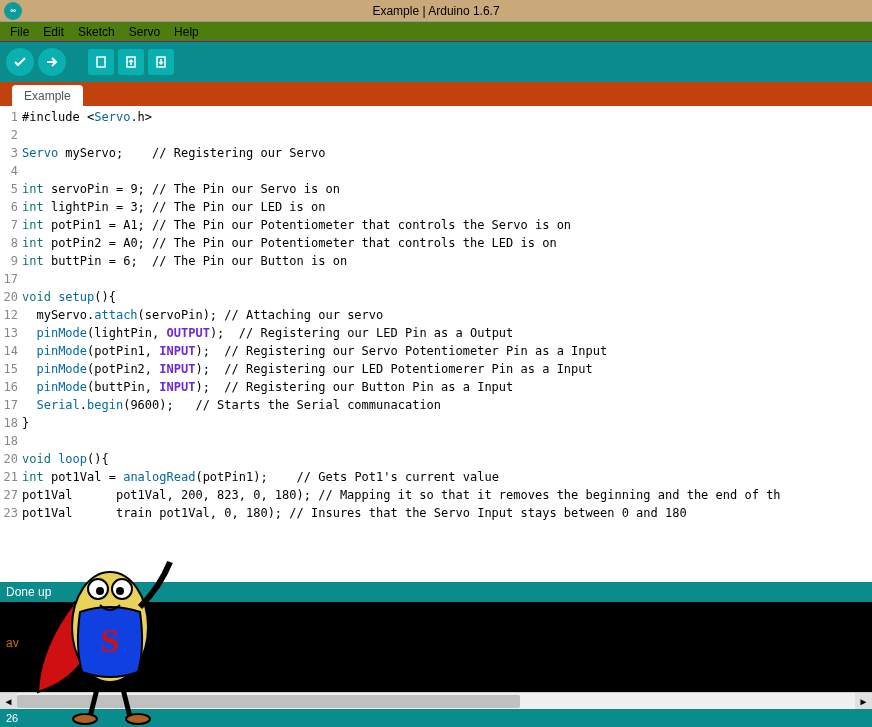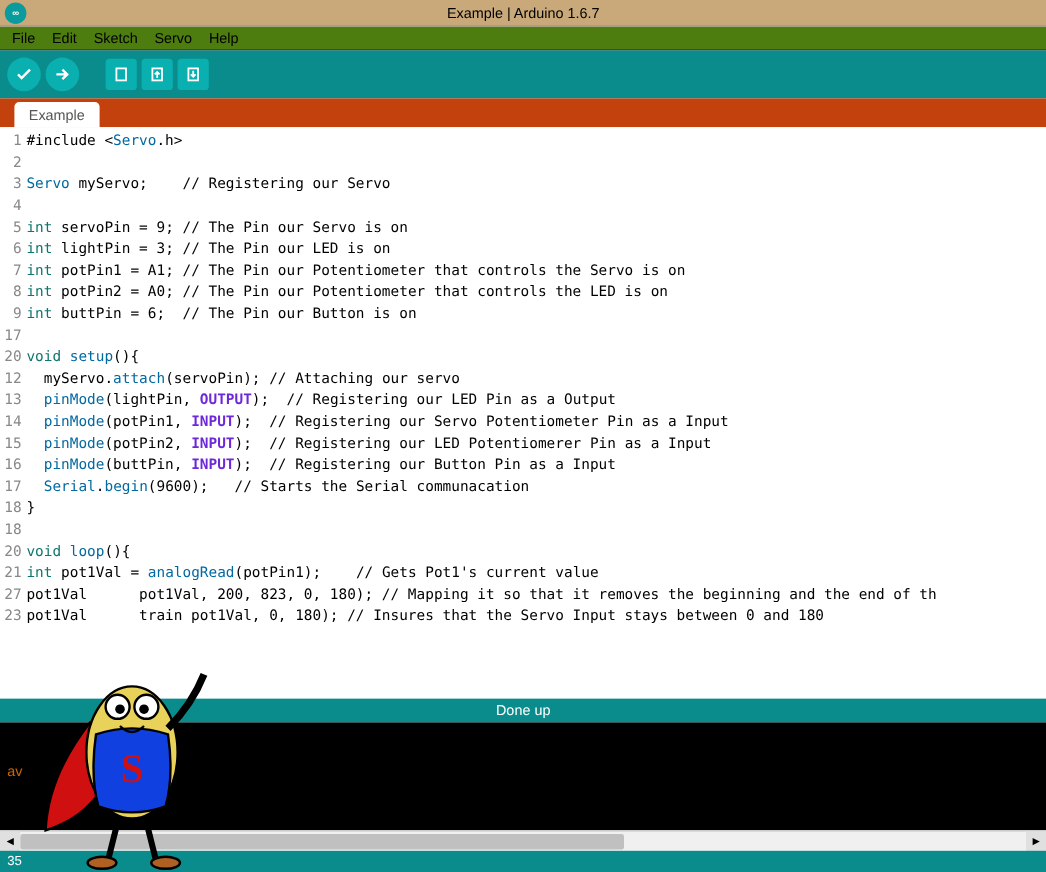--- a/index.html
+++ b/index.html
@@ -132,21 +132,20 @@
 .ident { color: #0369a1; margin-top: 48px; }
 .const-kw { color: #6d28d9; font-weight: bold; }
 .status {
   background: #0a8c8c;
   height: 20px;
   color: #fff;
   font-size: 12px;
   display: flex;
   align-items: center;
   padding: 0 6px;
-  justify-content: center;
 }
 .console {
   background: #000;
   height: 90px;
   color: #cc6600;
   font-family: Liberation Sans, sans-serif;
   font-size: 12px;
   padding: 4px 6px;
   overflow: hidden;
 }
@@ -290,21 +289,21 @@
 
 <div class="hscroll">
   <div class="hscroll-btn">◄</div>
   <div class="hscroll-track">
     <div class="hscroll-thumb"></div>
   </div>
   <div class="hscroll-btn">►</div>
 </div>
 
 <div class="footer">
-  <span>35</span>
+  <span>26</span>
 </div>
 
 <svg class="character" viewBox="0 0 160 220">
 
   <path d="M45 95 Q10 140 8 185 Q40 175 55 150 Q55 120 60 100 Z" fill="#d01010" stroke="#000" stroke-width="2"></path>
 
   <line x1="70" y1="170" x2="60" y2="210" stroke="#000" stroke-width="5"></line>
   <line x1="90" y1="170" x2="100" y2="210" stroke="#000" stroke-width="5"></line>
 
   <ellipse cx="55" cy="212" rx="12" ry="5" fill="#b06020" stroke="#000" stroke-width="2"></ellipse>

